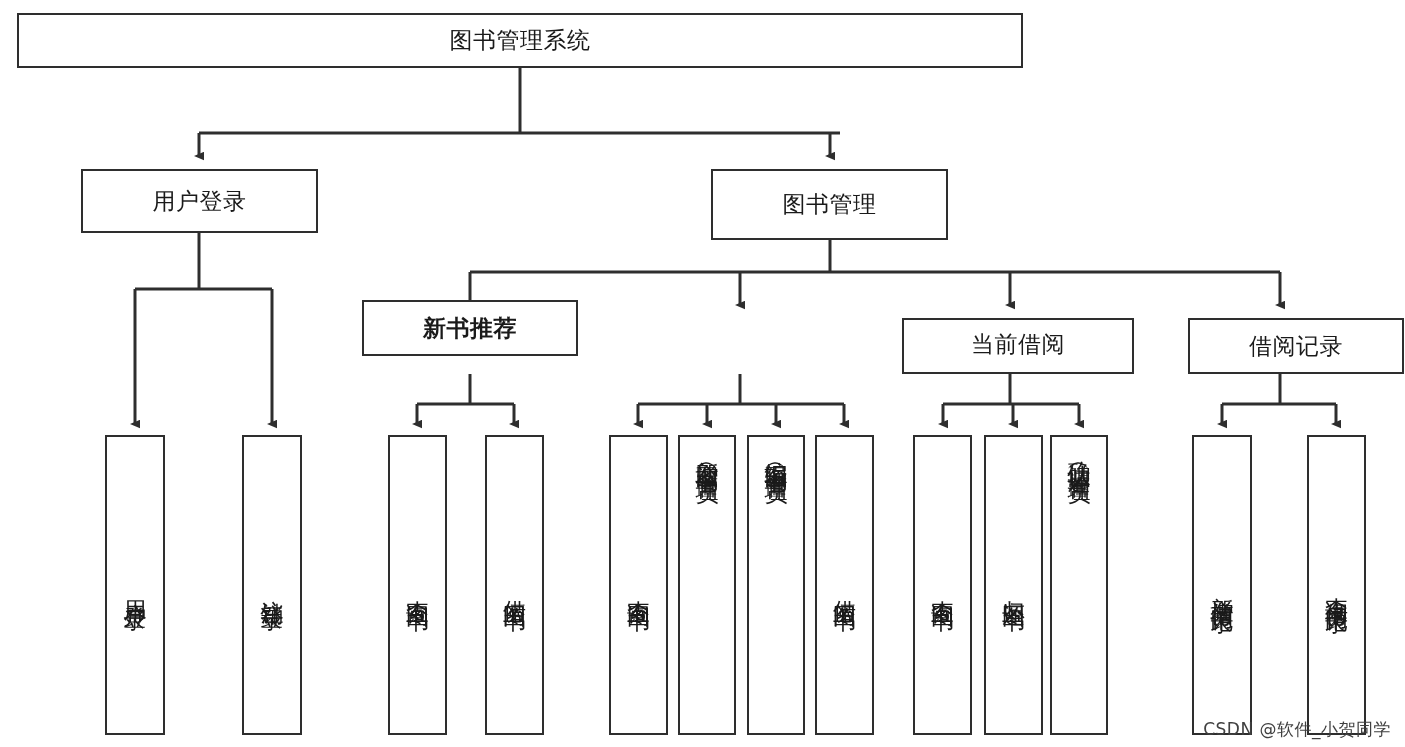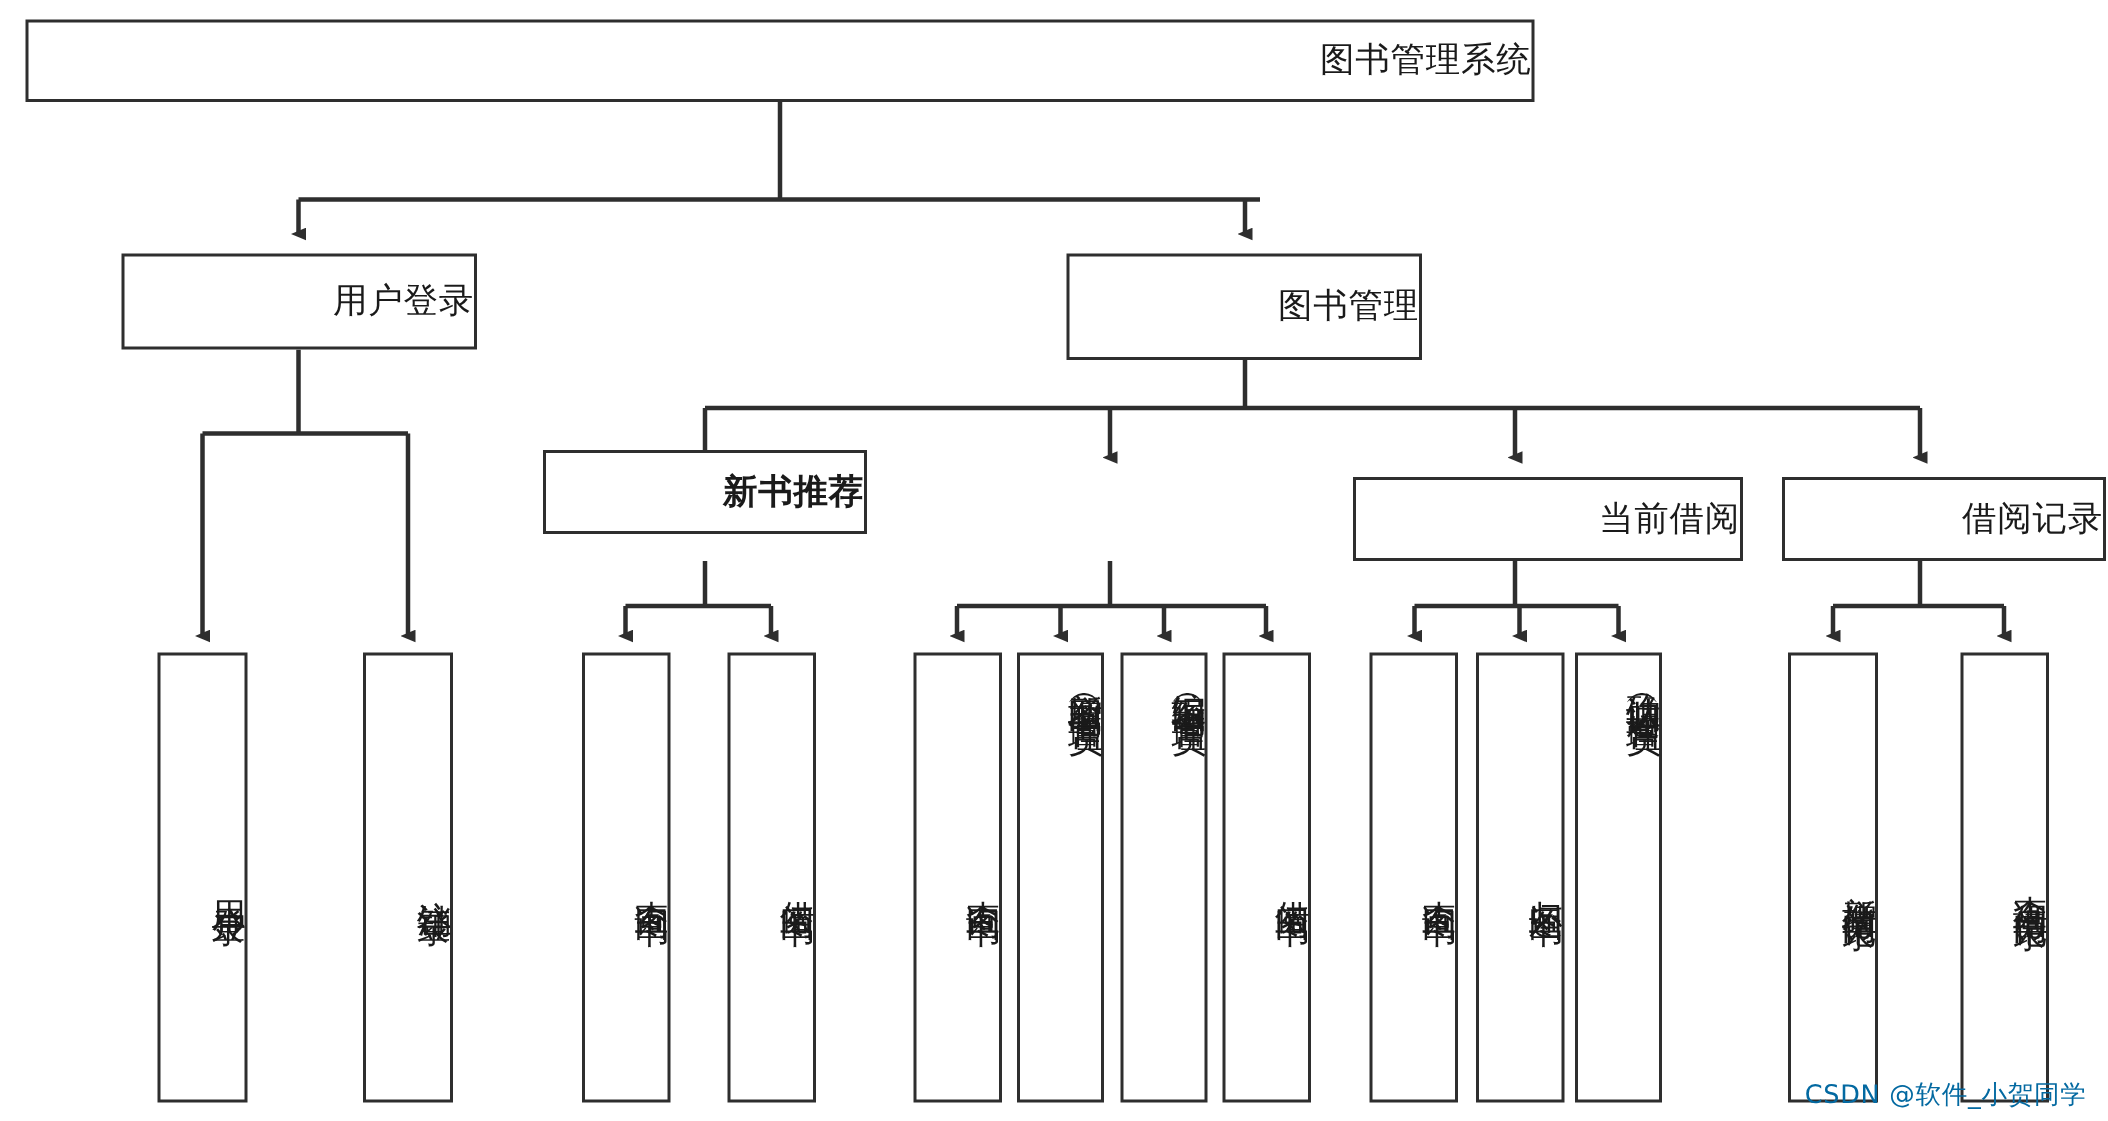--- a/index.html
+++ b/index.html
@@ -26,21 +26,21 @@
     width: 1405px;
     height: 747px;
   }
   .node-box {
     position: absolute;
     box-sizing: border-box;
     border: 2.5px solid #2e2e2e;
     background: #ffffff;
     display: flex;
     align-items: center;
-    justify-content: flex-end;
+    justify-content: center;
     color: #1a1a1a;
   }
   .node-label {
     display: block;
     text-align: center;
     line-height: 1.08;
     letter-spacing: 0.5px;
   }
   .horiz .node-label {
     writing-mode: horizontal-tb;
@@ -59,21 +59,21 @@
   }
   .vert.center .node-label {
     margin-top: auto;
     margin-bottom: auto;
   }
   .watermark {
     position: absolute;
     right: 14px;
     bottom: 6px;
     font-size: 17px;
-    color: #0369a1;
+    color: #404040;
     white-space: nowrap;
     letter-spacing: 0.5px;
     pointer-events: none;
   }
 </style>
 </head>
 <body>
 
 <div id="diagram-root">
 
@@ -140,21 +140,21 @@
 
   <div class="node-box horiz" style="left:711px; top:169px; width:237px; height:71px;">
     <span class="node-label">图书管理</span>
   </div>
 
   <div class="node-box horiz" style="left:362px; top:300px; width:216px; height:56px;font-weight:bold;">
     <span class="node-label">新书推荐</span>
   </div>
 
 
-  <div class="node-box horiz" style="left:902px; top:318px; width:260px; height:56px;">
+  <div class="node-box horiz" style="left:902px; top:318px; width:232px; height:56px;font-family:Liberation Mono, monospace;">
     <span class="node-label">当前借阅</span>
   </div>
 
   <div class="node-box horiz" style="left:1172px; top:318px; width:216px; height:56px;margin-left:16px;">
     <span class="node-label">借阅记录</span>
   </div>
 
   <div class="node-box vert center" style="left:105px; top:435px; width:60px; height:300px;">
     <span class="node-label">用户登录</span>
   </div>

